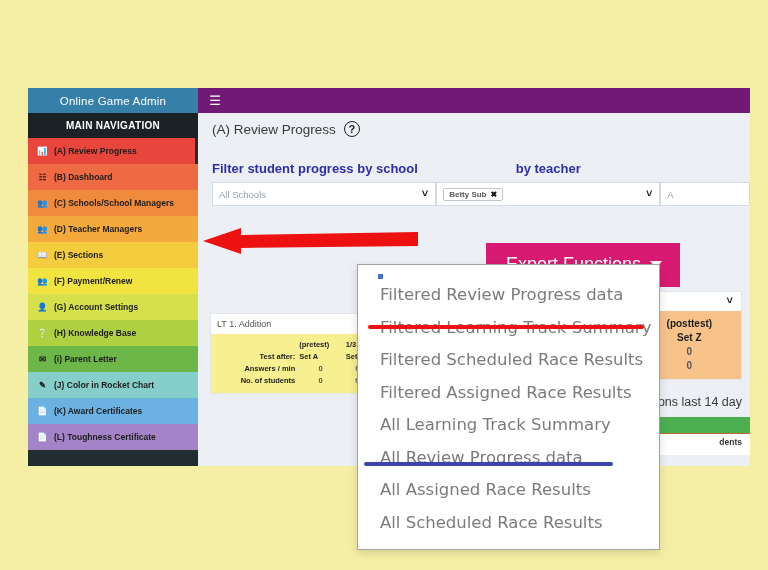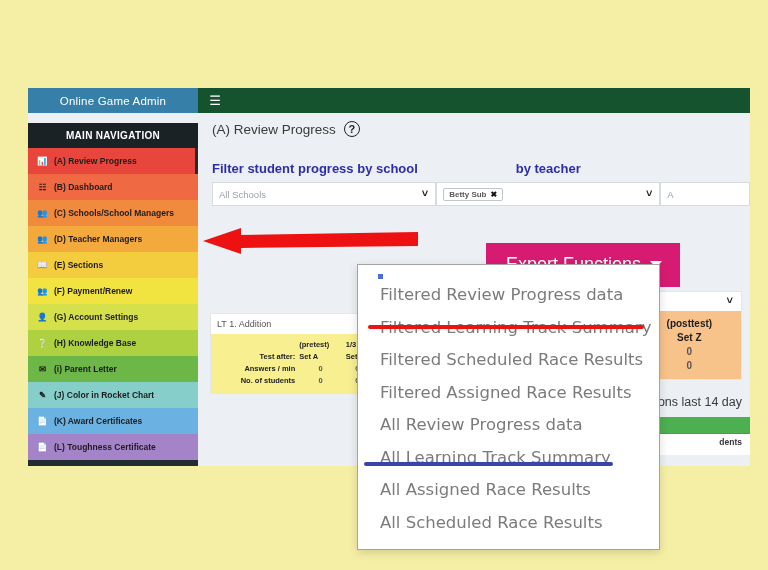--- a/index.html
+++ b/index.html
@@ -37,35 +37,35 @@
   
   #app-frame {
     position: absolute;
     left: 28px; top: 88px;
     width: 722px; height: 378px;
     background: #eceff3;
     overflow: hidden;
   }
 
   
-  .topbar { position: absolute; left:0; top:0; width: 722px; height: 25px; background:#14532d;text-align:center; }
+  .topbar { position: absolute; left:0; top:0; width: 722px; height: 25px; background:#701a75;text-align:center; }
   .brand {
     position:absolute; left:0; top:0; width:170px; height:25px;
     background:#367fa9; color:#ffffff; font-size:11.5px;
     display:flex; align-items:center; justify-content:center;
     letter-spacing:.2px;
   }
   .hamburger {
     position:absolute; left:175px; top:0; width:24px; height:25px;
     display:flex; align-items:center; justify-content:center;
     color:#fff; font-size:13px; line-height:1;
   }
 
   
-  .sidebar { position:absolute; left:0; top:25px; width:170px; bottom:0; background:#222d32;margin-top:10px; }
+  .sidebar { position:absolute; left:0; top:25px; width:170px; bottom:0; background:#222d32; }
   .nav-head {
     height:25px; color:#fff; font-size:10px; font-weight:bold;
     display:flex; align-items:center; justify-content:center;
     letter-spacing:.3px; background:#1a2226;
   }
   .nav-item {
     height:26px; display:flex; align-items:center;
     padding-left:9px; gap:6px;
     font-size:8.5px; font-weight:bold; color:#1d1d1d;
     white-space:nowrap; overflow:hidden;
@@ -349,20 +349,20 @@
   </svg>
 </div>
 
 <div id="export-menu">
   <div class="dot"></div>
 
   <div class="menu-item">Filtered Review Progress data</div>
   <div class="menu-item">Filtered Learning Track Summary</div>
   <div class="menu-item">Filtered Scheduled Race Results</div>
   <div class="menu-item">Filtered Assigned Race Results</div>
+  <div class="menu-item">All Learning Track Summary</div>
   <div class="menu-item">All Review Progress data</div>
-  <div class="menu-item">All Learning Track Summary</div>
   <div class="menu-item">All Assigned Race Results</div>
   <div class="menu-item">All Scheduled Race Results</div>
 
   <div class="mk-red"></div>
   <div class="mk-blue"></div>
 </div>
 
 </body></html>

